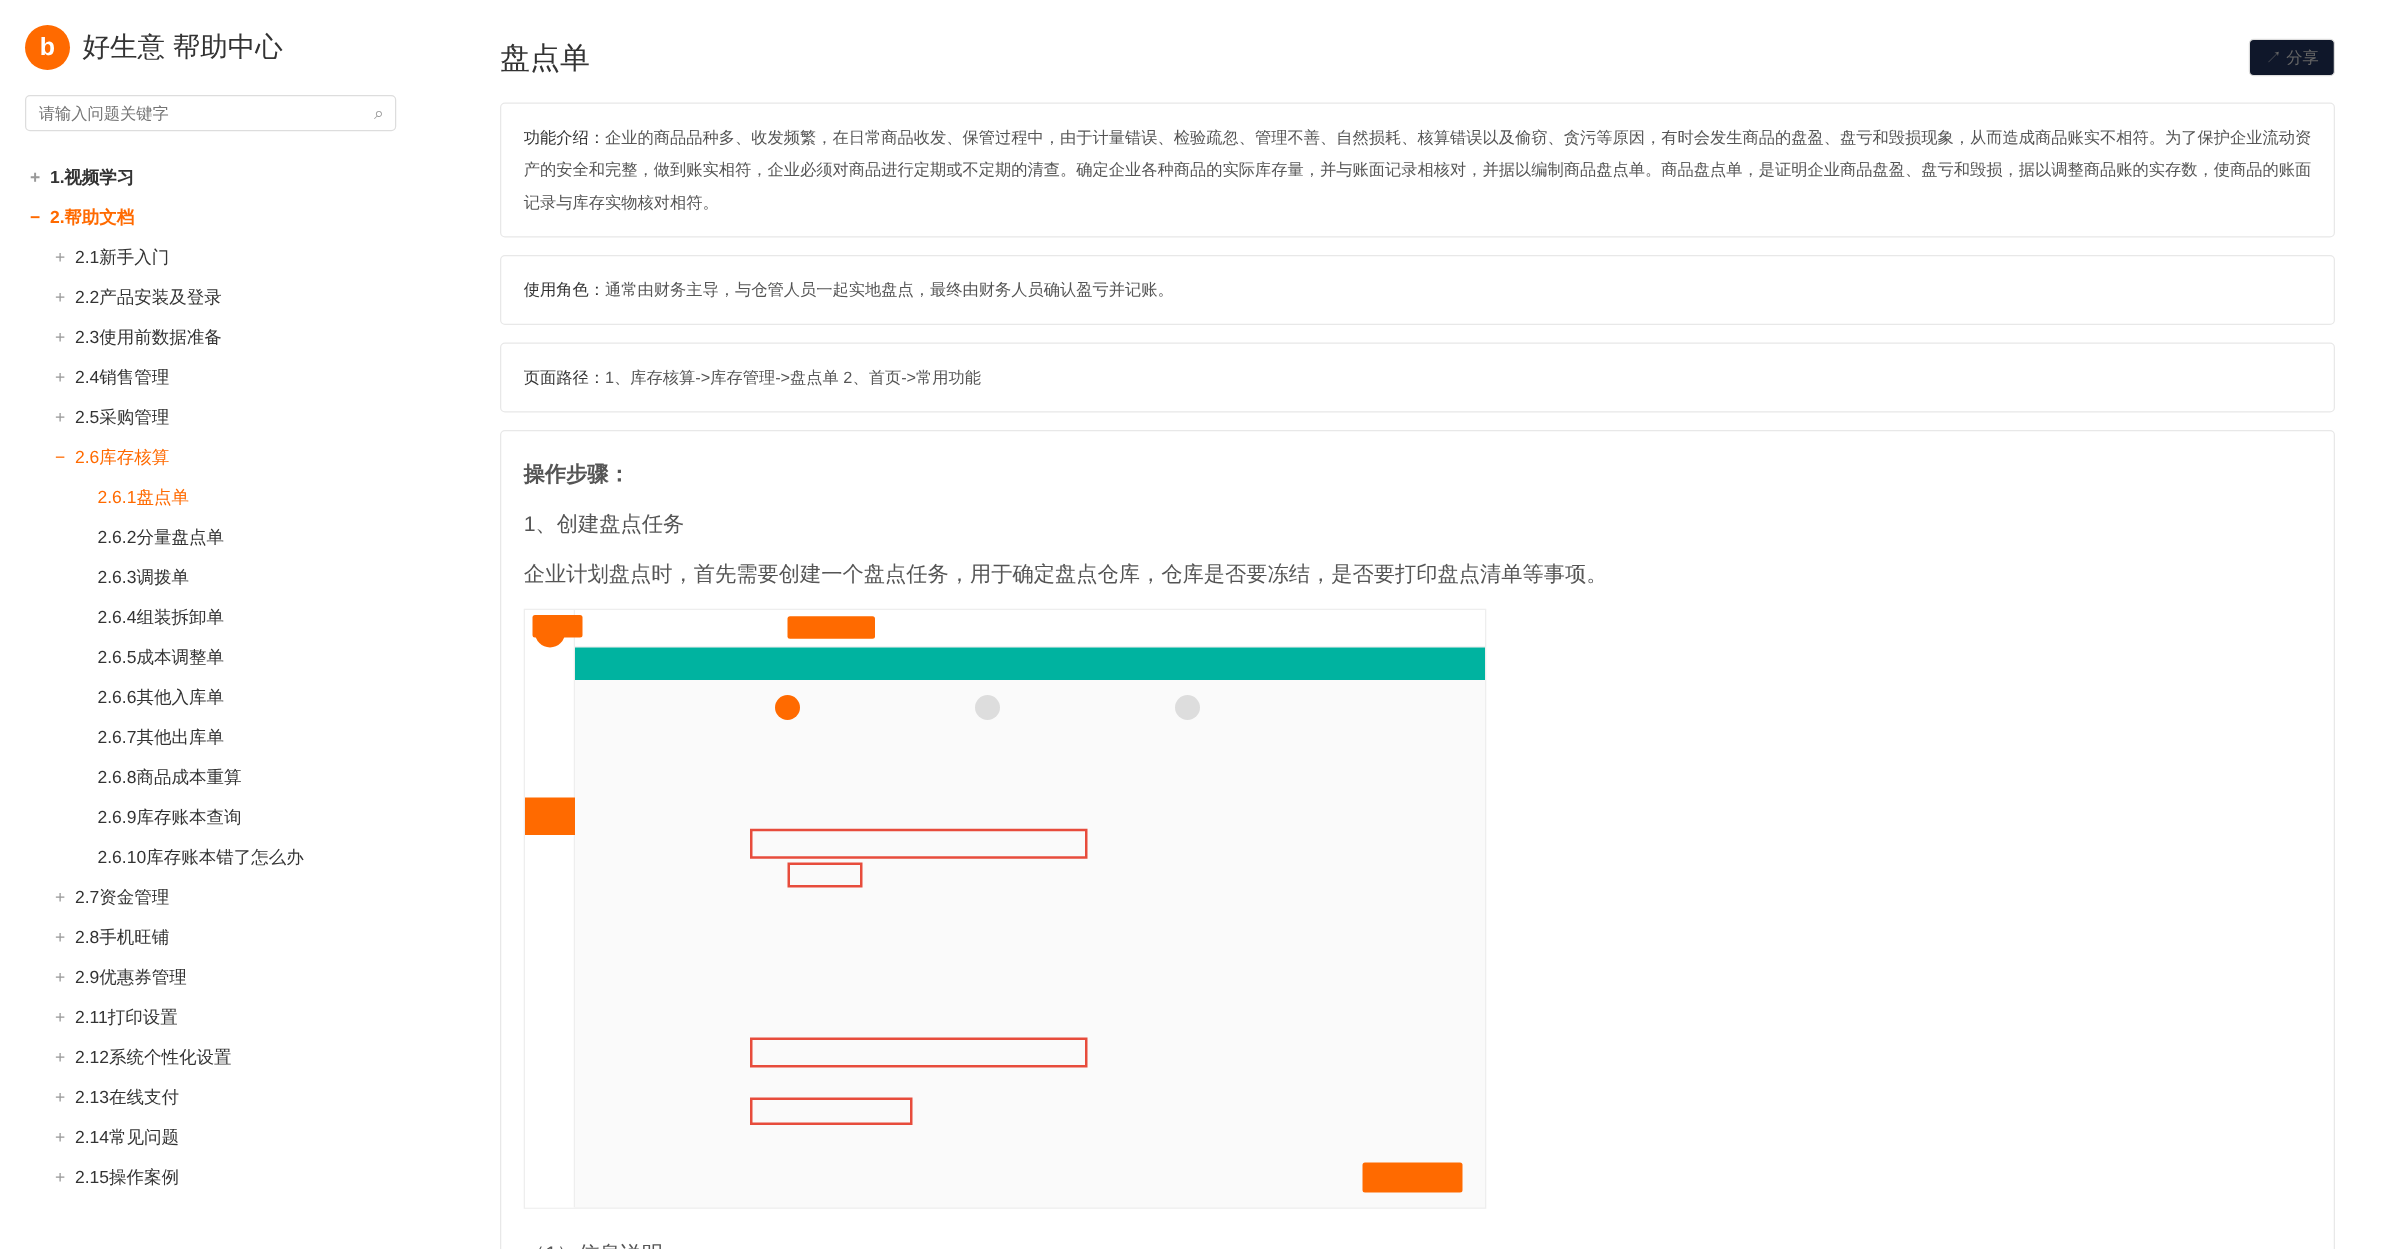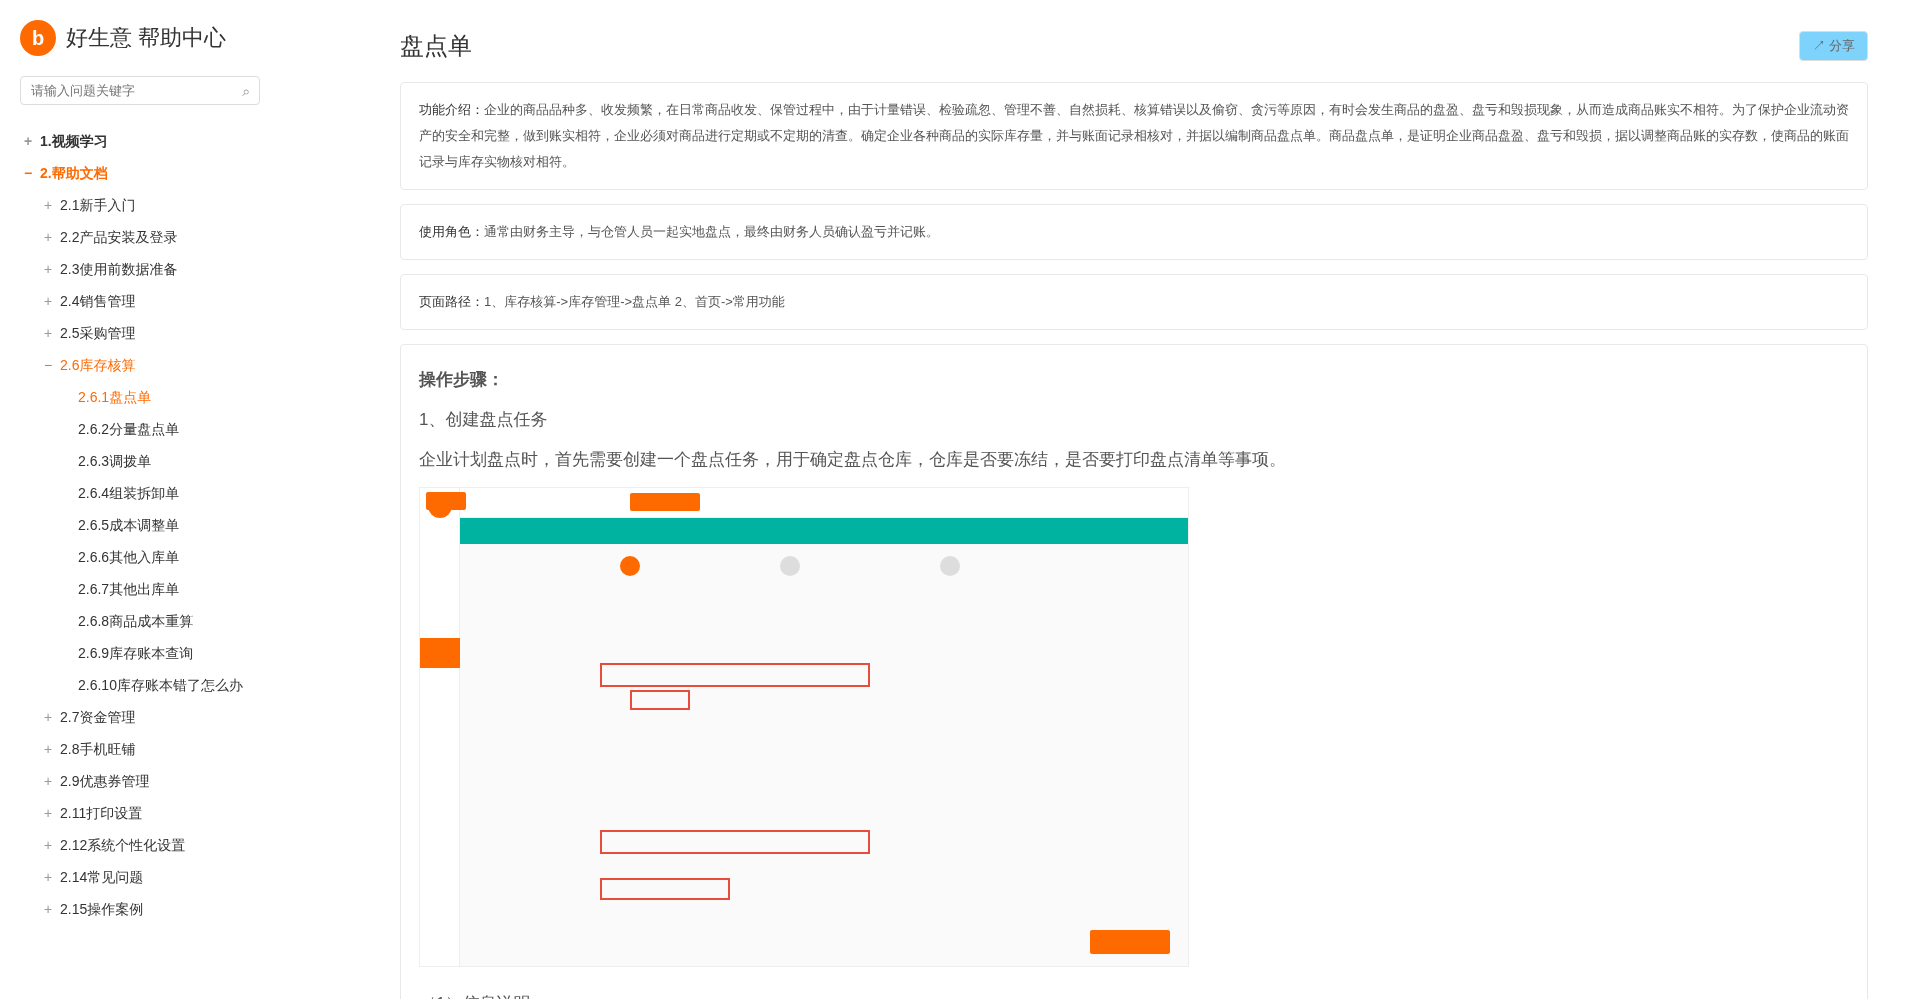--- a/index.html
+++ b/index.html
@@ -4,38 +4,38 @@
 <style>
 * { margin: 0; padding: 0; box-sizing: border-box; }
 body { font-family: "Microsoft YaHei", Arial, sans-serif; font-size: 14px; color: #333; background: #fff; }
 .container { display: flex; width: 1920px; height: 999px; overflow: hidden; }
 
 .sidebar { width: 300px; padding: 20px 0 0 20px; flex-shrink: 0; }
 .logo-row { display: flex; align-items: center; margin-bottom: 20px; }
 .logo-circle { width: 36px; height: 36px; border-radius: 50%; background: #ff6a00; color: #fff; display: flex; align-items: center; justify-content: center; font-size: 20px; font-weight: bold; margin-right: 10px; }
 .logo-text { font-size: 22px; color: #333; }
 
-.search-box { position: relative; width: 240px; margin-bottom: 20px; }
+.search-box { position: relative; width: 297px; margin-bottom: 20px; }
 .search-box input { width: 100%; padding: 6px 30px 6px 10px; border: 1px solid #ddd; border-radius: 4px; font-size: 13px; outline: none; }
 .search-box .search-icon { position: absolute; right: 10px; top: 50%; transform: translateY(-50%); color: #999; font-size: 14px; }
 
 .nav { list-style: none; }
 .nav li { line-height: 32px; cursor: pointer; }
 .nav .toggle { display: inline-block; width: 16px; color: #999; font-size: 14px; text-align: center; margin-right: 4px; }
 .nav .toggle.minus { color: #ff6a00; }
 .nav .lvl1 { font-weight: bold; }
 .nav .lvl2 { padding-left: 20px; }
 .nav .lvl3 { padding-left: 58px; }
 .nav .active { color: #ff6a00; }
 .nav .active-parent { color: #ff6a00; }
 
 .main { flex: 1; padding: 30px 52px 0 100px; overflow-y: auto; }
 .title-row { display: flex; justify-content: space-between; align-items: center; margin-bottom: 20px; }
 .page-title { font-size: 24px; font-weight: normal; }
-.share-btn { border: 1px solid #ddd; padding: 5px 12px; border-radius: 4px; font-size: 13px; color: #666; cursor: pointer; background: #7dd3fc; }
+.share-btn { border: 1px solid #ddd; padding: 5px 12px; border-radius: 4px; font-size: 13px; color: #666; cursor: pointer; background: #0f172a; }
 
 .card { border: 1px solid #e8e8e8; border-radius: 4px; padding: 14px 18px; margin-bottom: 14px; line-height: 2; font-size: 13px; color: #555; }
 .card .label { font-weight: normal; color: #333; }
 
 .steps-card { border: 1px solid #e8e8e8; border-radius: 4px; padding: 18px; }
 .steps-card p { line-height: 2; font-size: 17px; color: #555; margin-bottom: 6px; }
 .steps-title { font-weight: bold; color: #333; }
 
 .screenshot-placeholder { width: 770px; height: 480px; border: 1px solid #eee; background: #fafafa; margin: 10px 0 20px 0; position: relative; }
 .sp-sidebar { position: absolute; left: 0; top: 0; width: 40px; height: 100%; background: #fff; border-right: 1px solid #eee; }
@@ -87,20 +87,21 @@
       <li class="lvl3"><span>2.6.6其他入库单</span></li>
       <li class="lvl3"><span>2.6.7其他出库单</span></li>
       <li class="lvl3"><span>2.6.8商品成本重算</span></li>
       <li class="lvl3"><span>2.6.9库存账本查询</span></li>
       <li class="lvl3"><span>2.6.10库存账本错了怎么办</span></li>
       <li class="lvl2"><span class="toggle">+</span><span>2.7资金管理</span></li>
       <li class="lvl2"><span class="toggle">+</span><span>2.8手机旺铺</span></li>
       <li class="lvl2"><span class="toggle">+</span><span>2.9优惠券管理</span></li>
       <li class="lvl2"><span class="toggle">+</span><span>2.11打印设置</span></li>
       <li class="lvl2"><span class="toggle">+</span><span>2.12系统个性化设置</span></li>
+      <li class="lvl2"><span class="toggle">+</span><span>2.13在线支付</span></li>
       <li class="lvl2"><span class="toggle">+</span><span>2.14常见问题</span></li>
       <li class="lvl2"><span class="toggle">+</span><span>2.15操作案例</span></li>
     </ul>
   </aside>
 
   <main class="main">
     <div class="title-row">
       <h1 class="page-title">盘点单</h1>
       <button class="share-btn">
         <span>↗</span>

